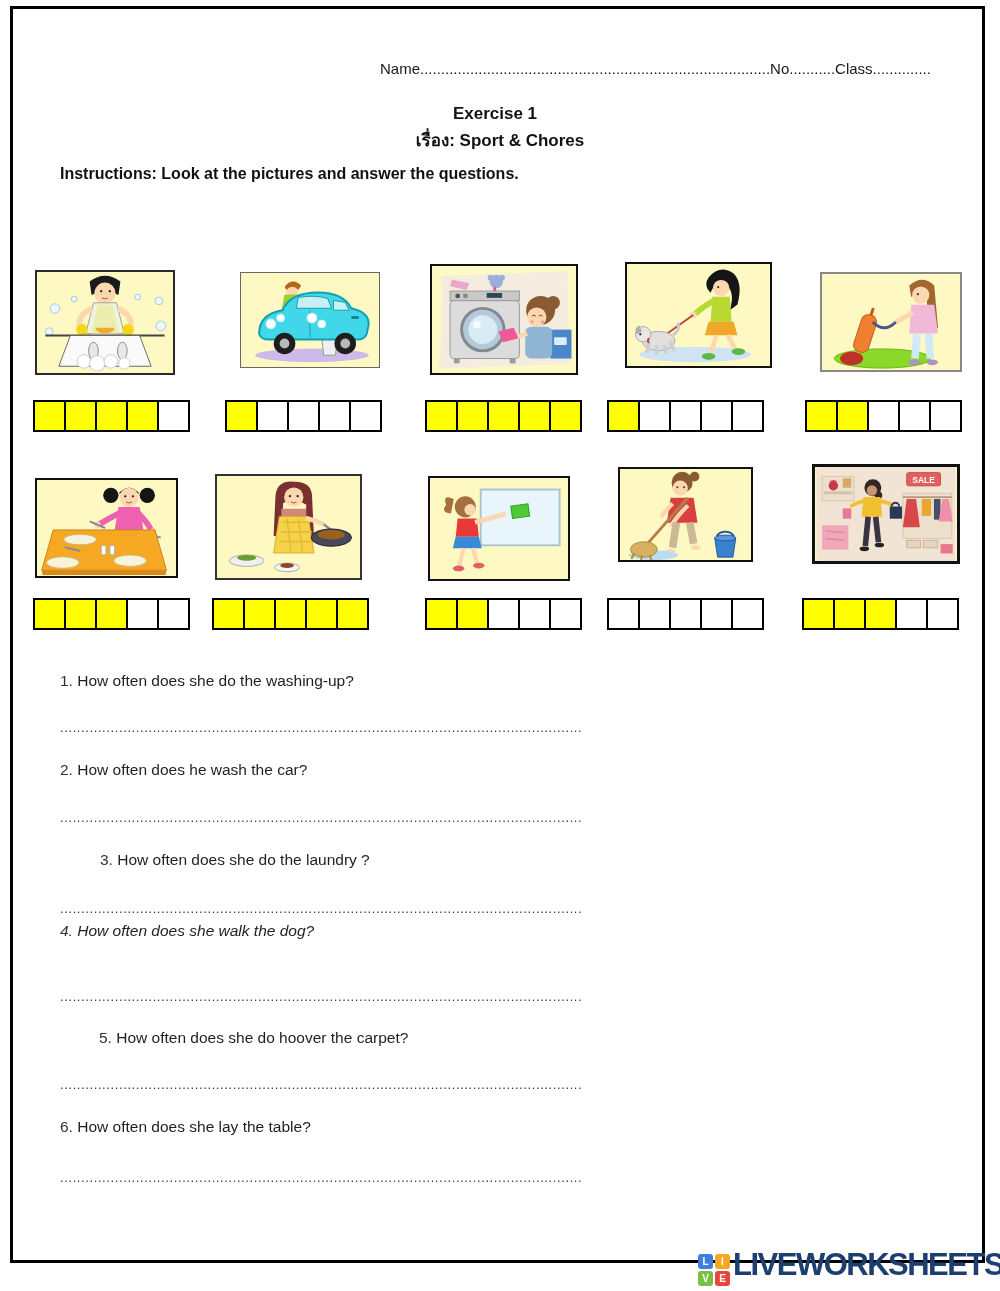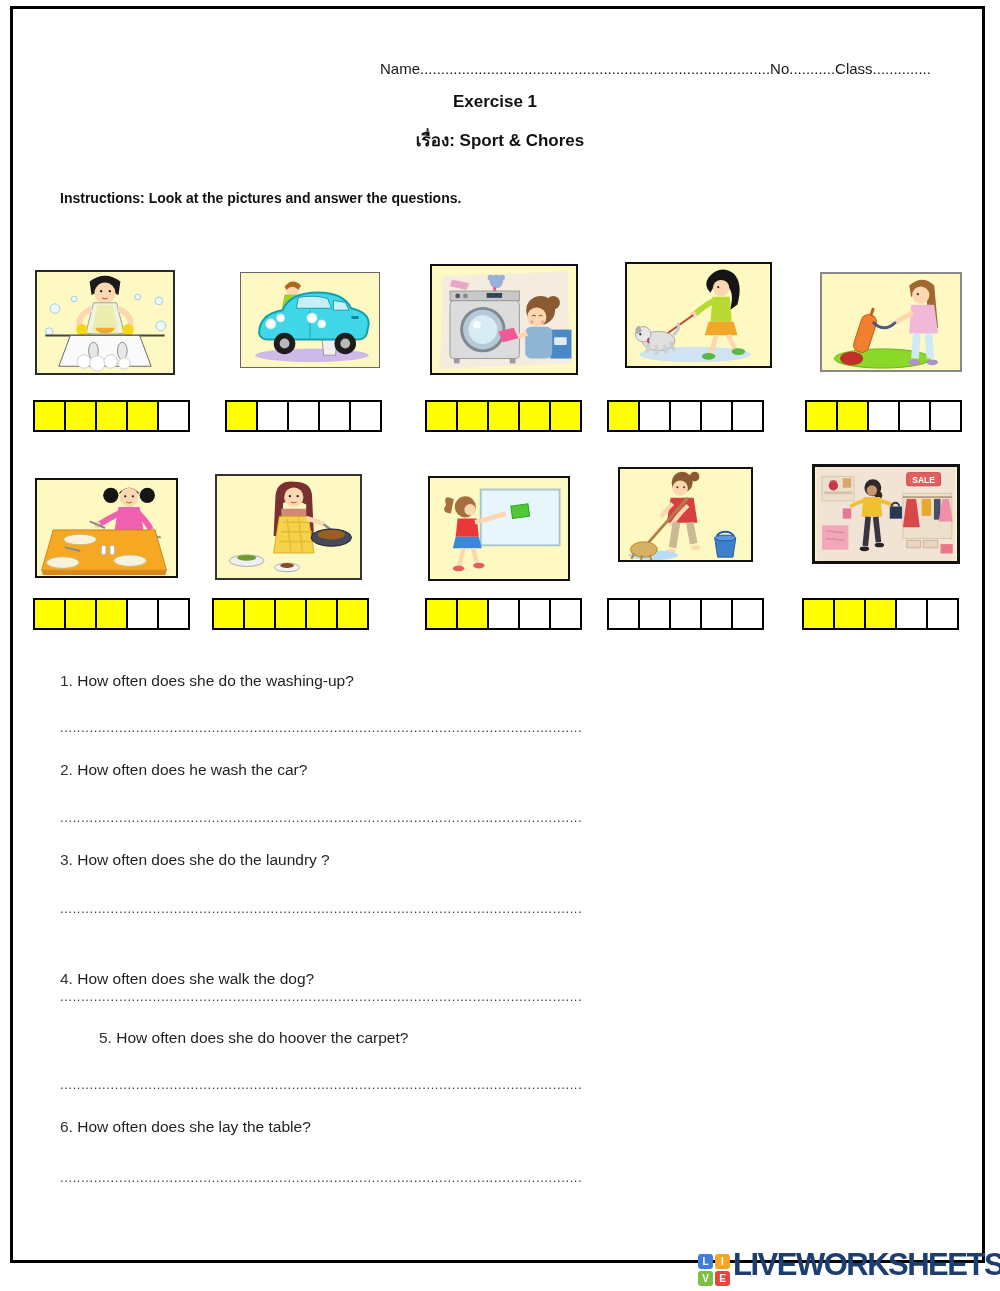--- a/index.html
+++ b/index.html
@@ -6,23 +6,23 @@
   body{
     width:1000px;height:1291px;position:relative;background:#ffffff;
     font-family:"Liberation Sans", sans-serif;color:#1a1a1a;overflow:hidden;
   }
   .abs{position:absolute;}
   .frame{
     left:10px;top:6px;width:975px;height:1257px;
     border:3px solid #000;box-sizing:border-box;
   }
   .name-line{left:380px;top:60px;width:585px;font-size:15px;color:#181818;white-space:nowrap;overflow:hidden;}
-  .title{left:0;top:92px;width:990px;text-align:center;font-size:17px;font-weight:bold;color:#111;}
+  .title{left:0;top:104px;width:990px;text-align:center;font-size:17px;font-weight:bold;color:#111;}
   .subtitle{left:0;top:126px;width:1000px;text-align:center;font-size:17px;font-weight:bold;color:#111;}
-  .instructions{left:60px;top:190px;font-size:14px;font-weight:bold;color:#111;}
+  .instructions{left:60px;top:165px;font-size:16px;font-weight:bold;color:#111;}
   .pic{background:#fef9c3;box-sizing:border-box;}
   .pic svg{display:block;width:100%;height:100%;}
   .bar{display:flex;}
   .cell{
     width:29px;height:28px;border:2px solid #000;box-sizing:content-box;
   }
   .cell + .cell{margin-left:-2px;}
   .q{left:60px;font-size:15.5px;color:#1f1f1f;white-space:nowrap;}
   .q .qnum{color:#333;}
   .dots{
@@ -385,24 +385,24 @@
     <div class="cell" style="background: rgb(255, 255, 255); border-color: rgb(0, 0, 0);"></div>
     <div class="cell" style="background: rgb(255, 255, 255); border-color: rgb(0, 0, 0);"></div>
   </div>
 
 <div class="abs q" style="top:672px;"><span class="qnum">1.</span> <span>How often does she do the washing-up?</span></div>
 <div class="abs dots" style="top:720px;">..........................................................................................................................................................................</div>
 
 <div class="abs q" style="top:761px;"><span class="qnum">2.</span> <span>How often does he wash the car?</span></div>
 <div class="abs dots" style="top:810px;">..........................................................................................................................................................................</div>
 
-<div class="abs q" style="top:851px;"><span class="qnum">3.</span> <span>How often does she do the laundry ?</span></div>
+<div class="abs q" style="top:851px;margin-left:40px;"><span class="qnum">3.</span> <span>How often does she do the laundry ?</span></div>
 <div class="abs dots" style="top:901px;">..........................................................................................................................................................................</div>
 
-<div class="abs q" style="top:970px;"><span class="qnum">4.</span> <span>How often does she walk the dog?</span></div>
+<div class="abs q" style="top:922px;font-style:italic;"><span class="qnum">4.</span> <span>How often does she walk the dog?</span></div>
 <div class="abs dots" style="top:989px;">..........................................................................................................................................................................</div>
 
 <div class="abs q" style="top:1029px;margin-left:39px;"><span class="qnum">5.</span> <span>How often does she do hoover the carpet?</span></div>
 <div class="abs dots" style="top:1077px;">..........................................................................................................................................................................</div>
 
 <div class="abs q" style="top:1118px;"><span class="qnum">6.</span> <span>How often does she lay the table?</span></div>
 <div class="abs dots" style="top:1170px;">..........................................................................................................................................................................</div>
 
 <div class="abs logo">
   <div class="logo-grid">

